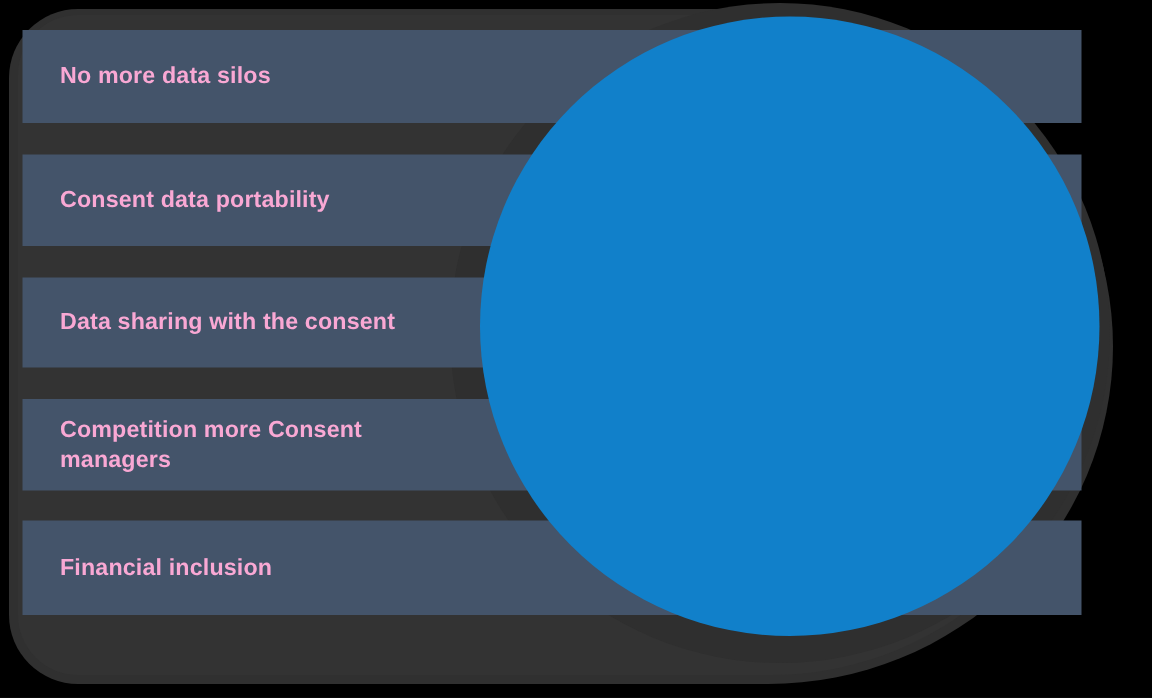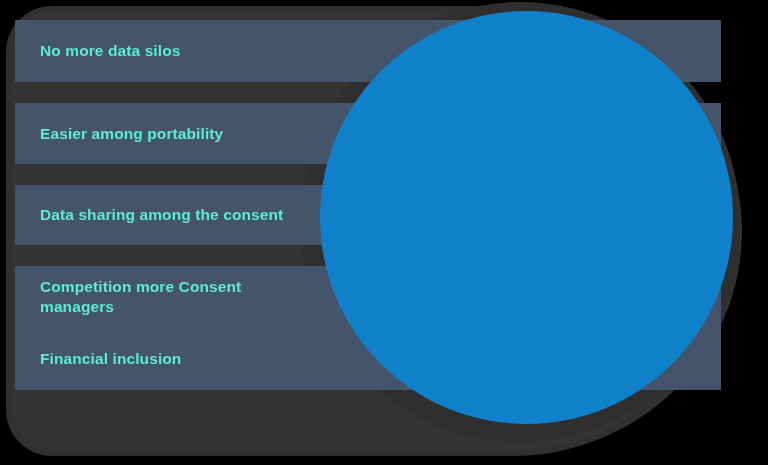--- a/index.html
+++ b/index.html
@@ -56,35 +56,35 @@
   .bar {
     position: absolute;
     left: 15px;
     width: 706px;
     background: #44546a;
     box-sizing: border-box;
     display: flex;
     align-items: center;
   }
   .bar-label {
-    color: #5eead4;
+    color: #f9a8d4;
     font-size: 15.5px;
     font-weight: bold;
     line-height: 1.28;
     padding-left: 25px;
     letter-spacing: 0.1px;
     white-space: pre-line;
     max-width: 300px;
   }
 
   .bar-0 { top: 20px;  height: 62px; }
   .bar-1 { top: 103px; height: 61px; }
   .bar-2 { top: 185px; height: 60px; }
   .bar-3 { top: 266px; height: 61px; }
-  .bar-4 { top: 327px; height: 63px; }
+  .bar-4 { top: 347px; height: 63px; }
 
   
   .circle {
     position: absolute;
     left: 320px;
     top: 11px;
     width: 413px;
     height: 413px;
     border-radius: 50%;
     background: #1180ca;
@@ -99,25 +99,25 @@
   <div class="backdrop-inner"></div>
   <div class="backdrop-halo"></div>
 
   <div class="bars">
 
     <div class="bar bar-0">
       <span class="bar-label">No more data silos</span>
     </div>
 
     <div class="bar bar-1">
-      <span class="bar-label">Easier among portability</span>
+      <span class="bar-label">Consent data portability</span>
     </div>
 
     <div class="bar bar-2">
-      <span class="bar-label">Data sharing among the consent</span>
+      <span class="bar-label">Data sharing with the consent</span>
     </div>
 
     <div class="bar bar-3">
       <span class="bar-label">Competition more Consent
 managers</span>
     </div>
 
     <div class="bar bar-4">
       <span class="bar-label">Financial inclusion</span>
     </div>

